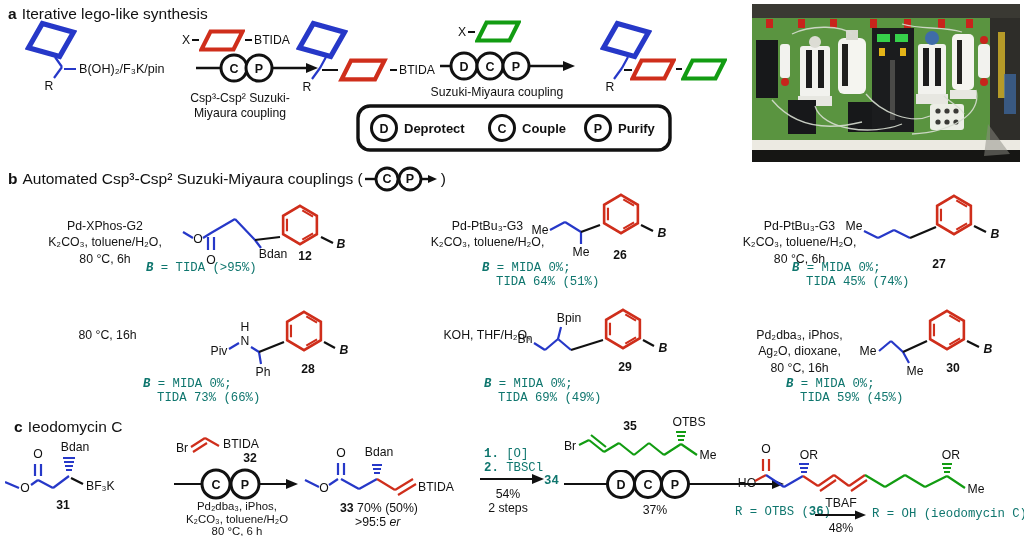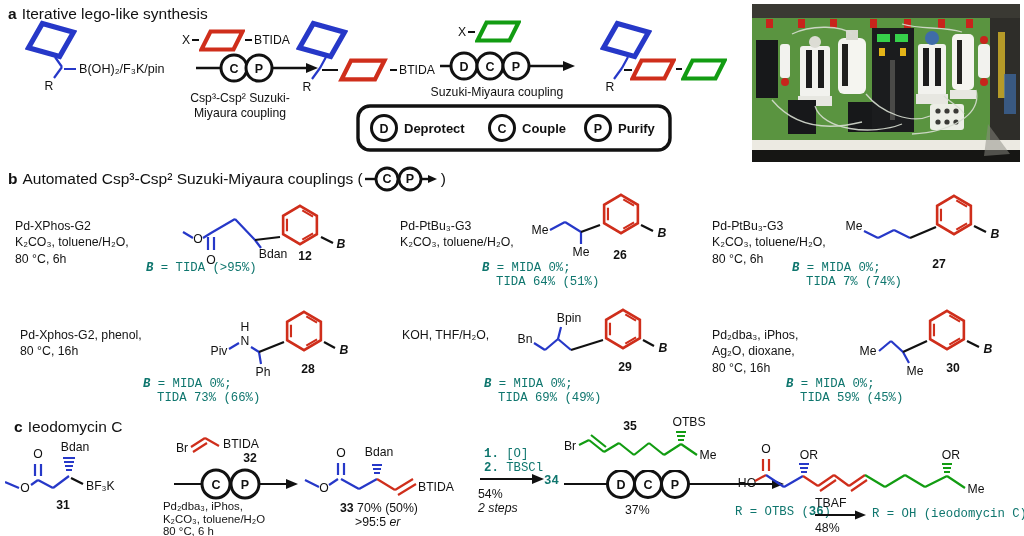--- a/index.html
+++ b/index.html
@@ -1,26 +1,26 @@
 <!DOCTYPE html>
 <html><head>
 <meta charset="utf-8">
 <style>
   html,body{margin:0;padding:0;}
   body{font-family:"Liberation Sans",sans-serif;background:#fff;color:#111;}
   #fig{position:relative;width:1024px;height:536px;background:#fff;overflow:hidden;}
   .abs{position:absolute;}
   .ptitle{font-size:15.5px;color:#111;white-space:nowrap;display:flex;align-items:center;}
   .plabel{font-weight:bold;margin-right:5px;}
-  .cond{font-size:12.3px;line-height:1.33;text-align:left;color:#141414;white-space:nowrap;}
+  .cond{font-size:12.3px;line-height:1.33;text-align:center;color:#141414;white-space:nowrap;}
   .res{font-size:12.3px;color:#0f766e;white-space:nowrap;font-family:Liberation Mono, monospace;}
   .res .ln2{margin-left:14px;}
   .bi{font-weight:bold;font-style:italic;}
   .b{font-weight:bold;}
-  .it{font-style:italic;}
+  .it{}
   svg text{font-family:"Liberation Sans",sans-serif;}
   .cl{font-weight:bold;font-size:12.5px;text-anchor:middle;fill:#111;}
   .at{font-size:12.2px;text-anchor:middle;fill:#111;}
   .atb{font-size:12.2px;font-weight:bold;text-anchor:middle;fill:#111;}
   .ab{font-size:12.2px;font-weight:bold;font-style:italic;text-anchor:middle;fill:#111;}
   .sm{font-size:11.4px;}
 </style>
 </head>
 <body>
 
@@ -276,25 +276,24 @@
     <path d="M24,41 L38,48 M38,48 L54,40 M54,40 L70,48"></path>
   </g>
   <path d="M70,48 L96,37" stroke="#111" stroke-width="2.2"></path>
   <use href="#ringB" x="91" y="2" width="46" height="46" style="color:#cf2e1b"></use>
   <path d="M134,36 L146,42" stroke="#111" stroke-width="2.2"></path>
   <text x="155" y="48" class="ab">B</text>
   <text x="99" y="78" class="atb">27</text>
 </svg>
 <div class="abs res" style="left:792px;top:261px">
   <div><span class="bi">B</span><span> = MIDA 0%;</span></div>
-  <div class="ln2">TIDA 7% (74%)</div>
+  <div class="ln2">TIDA 45% (74%)</div>
 </div>
 
 <div class="abs cond" style="left:20px;top:327px;width:175px">
-  <div>Pd-Xphos-G2, phenol,</div>
   <div>80 °C, 16h</div>
 </div>
 <svg class="abs" style="left:205px;top:305px" width="165" height="105" viewBox="0 0 165 105">
   <text x="14" y="50" class="at" fill="#2638c8">Piv</text>
   <text x="40" y="40" class="at" fill="#2638c8">N</text>
   <text x="40" y="26" class="at" fill="#2638c8">H</text>
   <g stroke="#2638c8" stroke-width="2.2" fill="none">
     <path d="M24,44 L34,38 M46,42 L54,47 M54,47 L56,59"></path>
   </g>
   <text x="58" y="71" class="at" fill="#2638c8">Ph</text>

